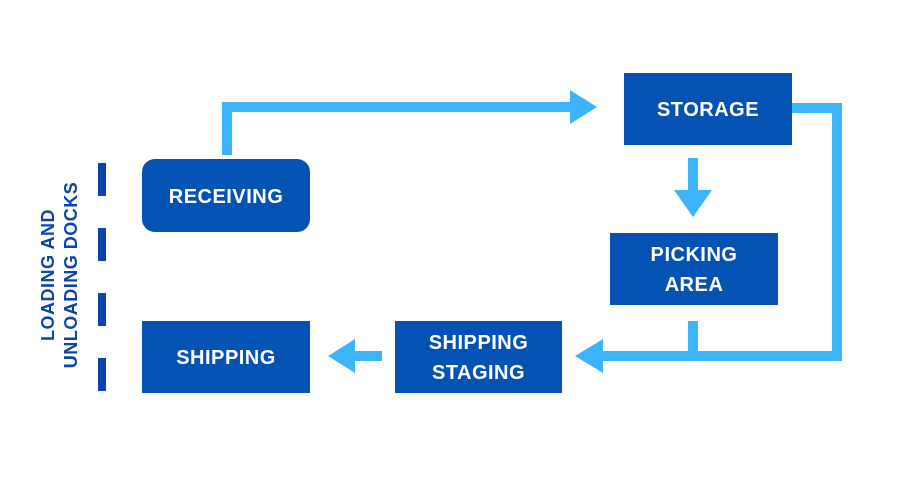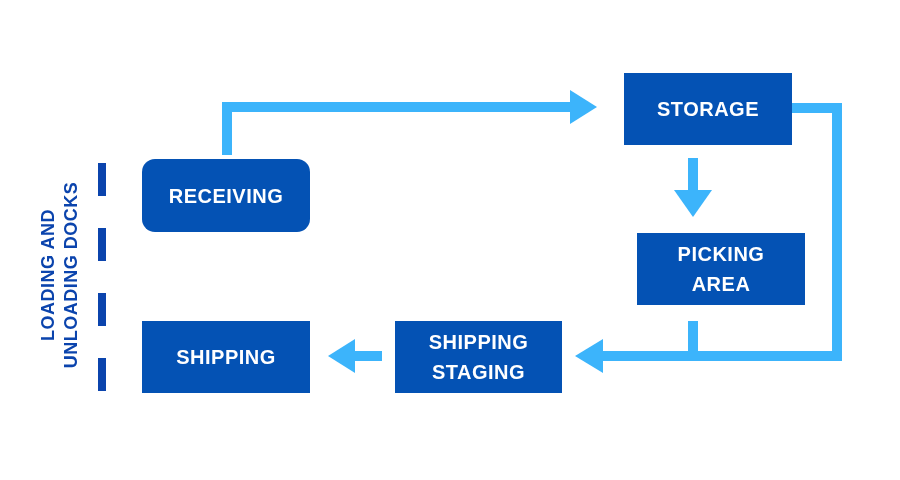--- a/index.html
+++ b/index.html
@@ -24,21 +24,21 @@
     background:var(--node-fill);
     color:var(--node-text);
     display:flex;align-items:center;justify-content:center;
     text-align:center;
     font-weight:bold;font-size:20px;letter-spacing:.5px;
     line-height:30px;
     white-space:pre-line;
   }
   .node-storage  {left:610px;top:73px; width:168px;height:72px;margin-left:14px;}
   .node-receiving{left:142px;top:159px;width:168px;height:73px;border-radius:13px;}
-  .node-picking  {left:610px;top:233px;width:168px;height:72px;margin-left:27px;}
+  .node-picking  {left:610px;top:233px;width:168px;height:72px;}
   .node-staging  {left:395px;top:321px;width:167px;height:72px;}
   .node-shipping {left:142px;top:321px;width:168px;height:72px;}
 
   
   .seg{position:absolute;background:var(--arrow);}
   .seg-recv-vert   {left:222px;top:102px;width:10px;height:53px;}
   .seg-recv-horiz  {left:222px;top:102px;width:348px;height:10px;}
   .seg-storage-down{left:688px;top:158px;width:10px;height:32px;}
   .seg-right-top   {left:781px;top:103px;width:61px;height:10px;}
   .seg-right-vert  {left:832px;top:103px;width:10px;height:258px;}

